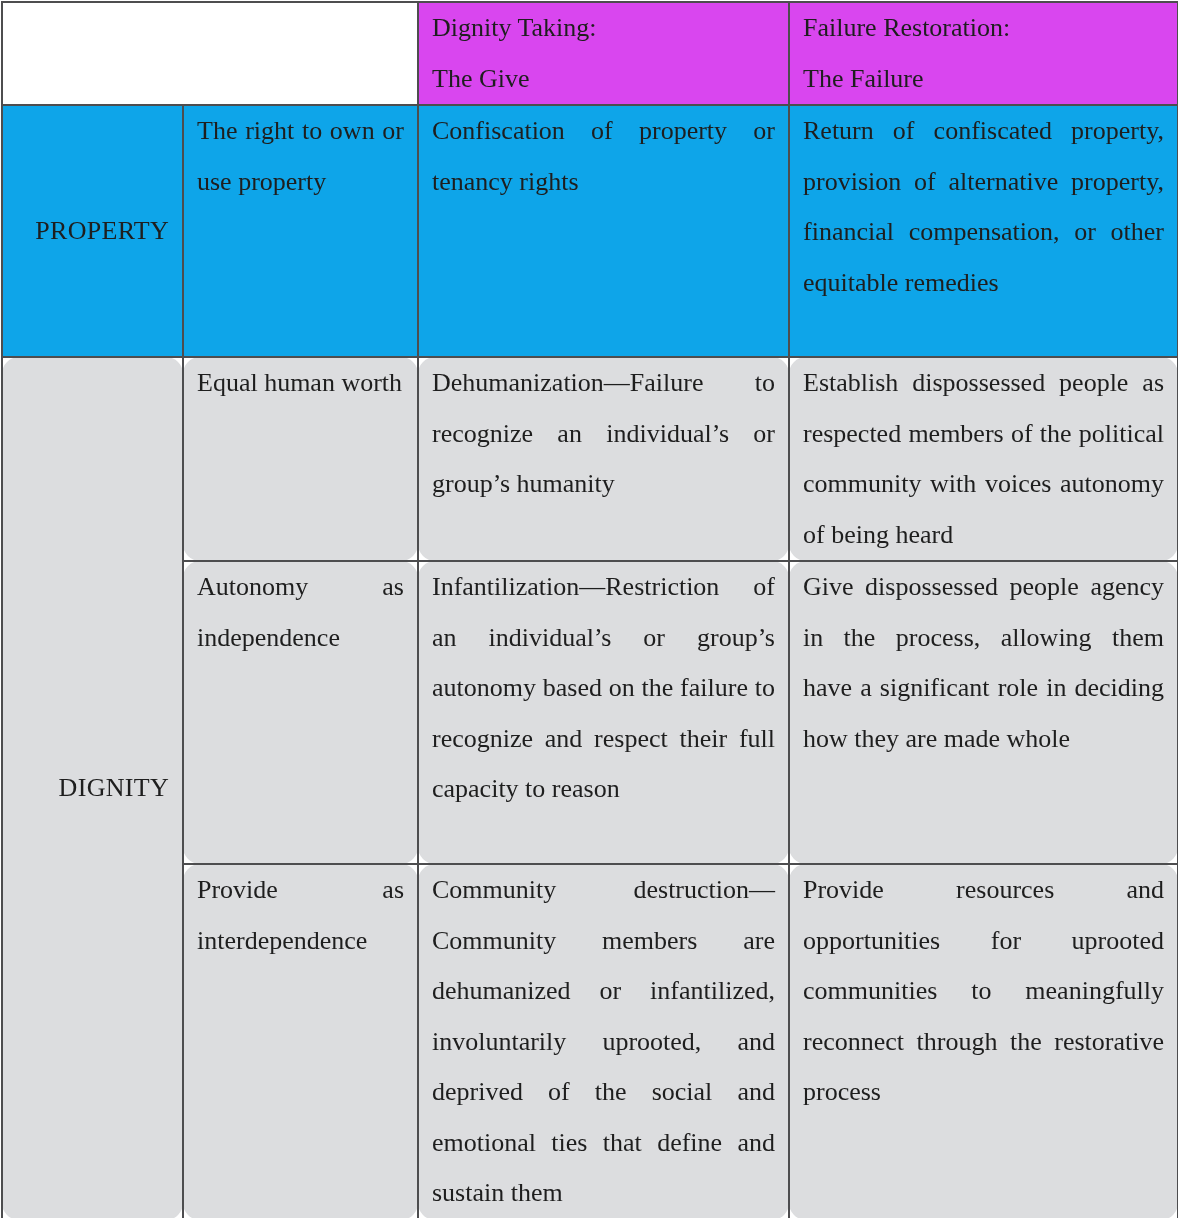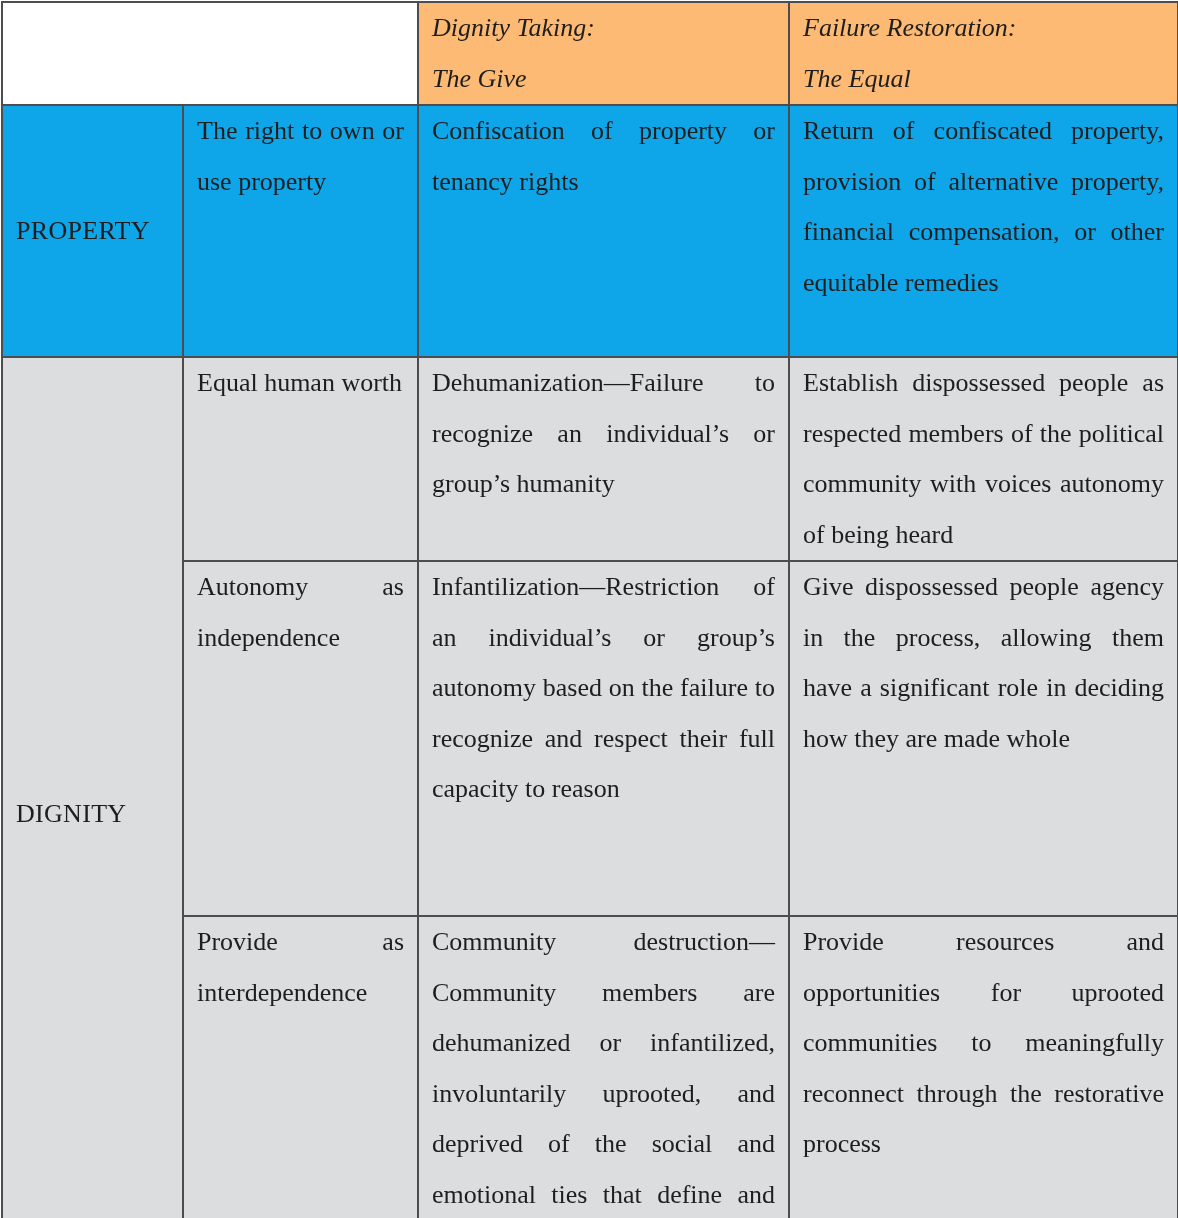--- a/index.html
+++ b/index.html
@@ -11,24 +11,24 @@
       font-family: "Liberation Serif", "DejaVu Serif", serif;
       font-size: 26px; color: #1e1e1e;
     }
     .tbl td {
       border: 2px solid #4d4d4f;
       vertical-align: top;
       padding: 0 13px 0 13px;
       line-height: 50.5px;
     }
     .tbl td.blank { background: #ffffff; }
-    .tbl td.hdr { background: #fdba74; font-style: italic; }
+    .tbl td.hdr { background: #d946ef; }
     .tbl td.prop { background: #0ea5e9; }
-    .tbl td.dig { background: #dcdddf; }
-    .tbl td.cat { vertical-align: middle; padding-left: 13px; letter-spacing: 0.3px; }
+    .tbl td.dig { background: #dcdddf; border-radius: 17px; }
+    .tbl td.cat { vertical-align: middle; padding-left: 13px; letter-spacing: 0.3px; text-align: right; }
     .just { text-align: justify; text-align-last: left; }
     .hdr-line { display: block; }
   </style>
 </head>
 <body>
 
 <table class="tbl">
   <colgroup>
     <col style="width:181px">
     <col style="width:235px">
@@ -37,39 +37,39 @@
   </colgroup>
   <tbody>
       <tr style="height:102px">
     <td class="blank" colspan="2"></td>
     <td class="hdr">
       <span class="hdr-line">Dignity Taking:</span>
       <span class="hdr-line">The Give</span>
     </td>
     <td class="hdr">
       <span class="hdr-line">Failure Restoration:</span>
-      <span class="hdr-line">The Equal</span>
+      <span class="hdr-line">The Failure</span>
     </td>
   </tr>
 
   <tr style="height:252px">
     <td class="prop cat">PROPERTY</td>
     <td class="prop just">The right to own or use property</td>
     <td class="prop just">Confiscation of property or tenancy rights</td>
     <td class="prop just">Return of confiscated property, provision of alternative property, financial compensation, or other equitable remedies</td>
   </tr>
 
   <tr style="height:204px">
     <td class="dig cat" rowspan="3">DIGNITY</td>
     <td class="dig just">Equal human worth</td>
     <td class="dig just">Dehumanization—Failure to recognize an individual’s or group’s humanity</td>
     <td class="dig just">Establish dispossessed people as respected members of the political community with voices autonomy of being heard</td>
   </tr>
 
-  <tr style="height:355px">
+  <tr style="height:303px">
     <td class="dig just">Autonomy as independence</td>
     <td class="dig just">Infantilization—Restriction of an individual’s or group’s autonomy based on the failure to recognize and respect their full capacity to reason</td>
     <td class="dig just">Give dispossessed people agency in the process, allowing them have a significant role in deciding how they are made whole</td>
   </tr>
 
   <tr style="height:355px">
     <td class="dig just">Provide as interdependence</td>
     <td class="dig just">Community destruction—Community members are dehumanized or infantilized, involuntarily uprooted, and deprived of the social and emotional ties that define and sustain them</td>
     <td class="dig just">Provide resources and opportunities for uprooted communities to meaningfully reconnect through the restorative process</td>
   </tr>

